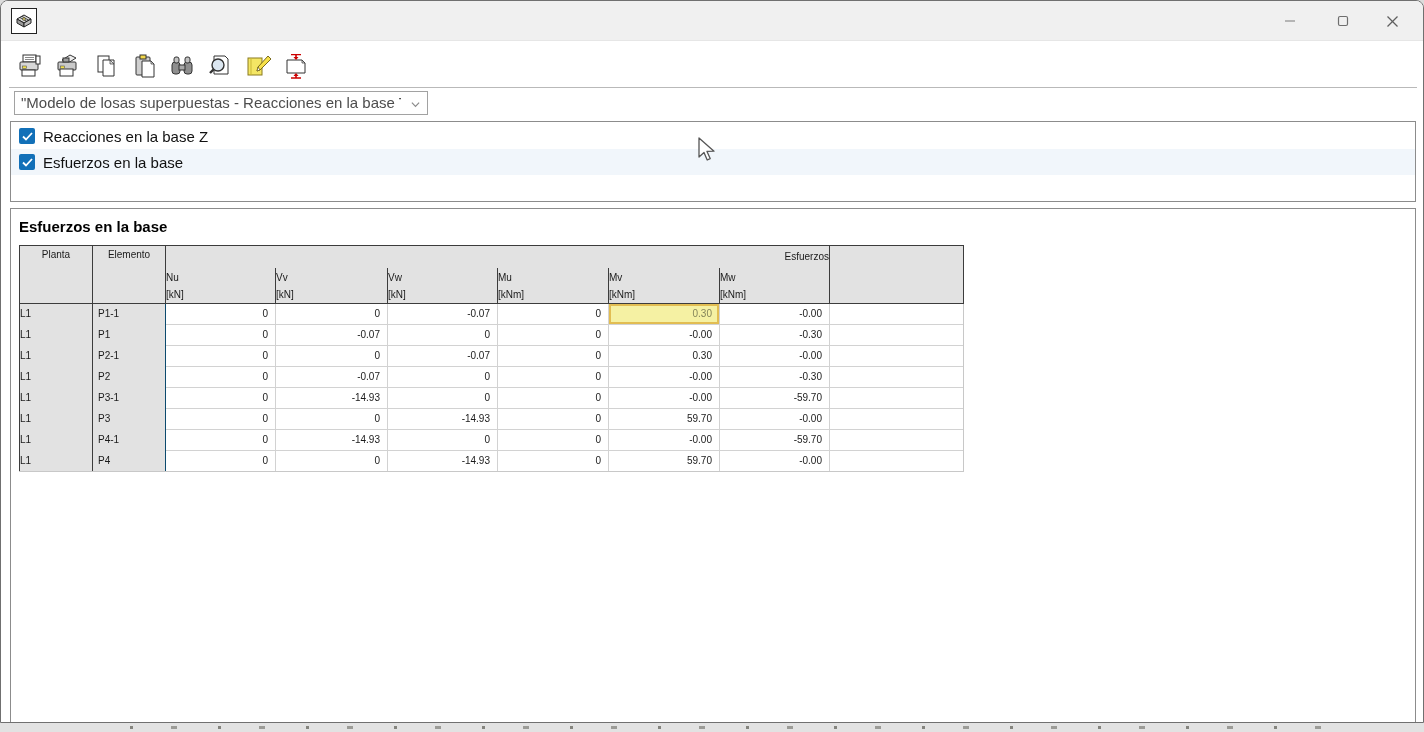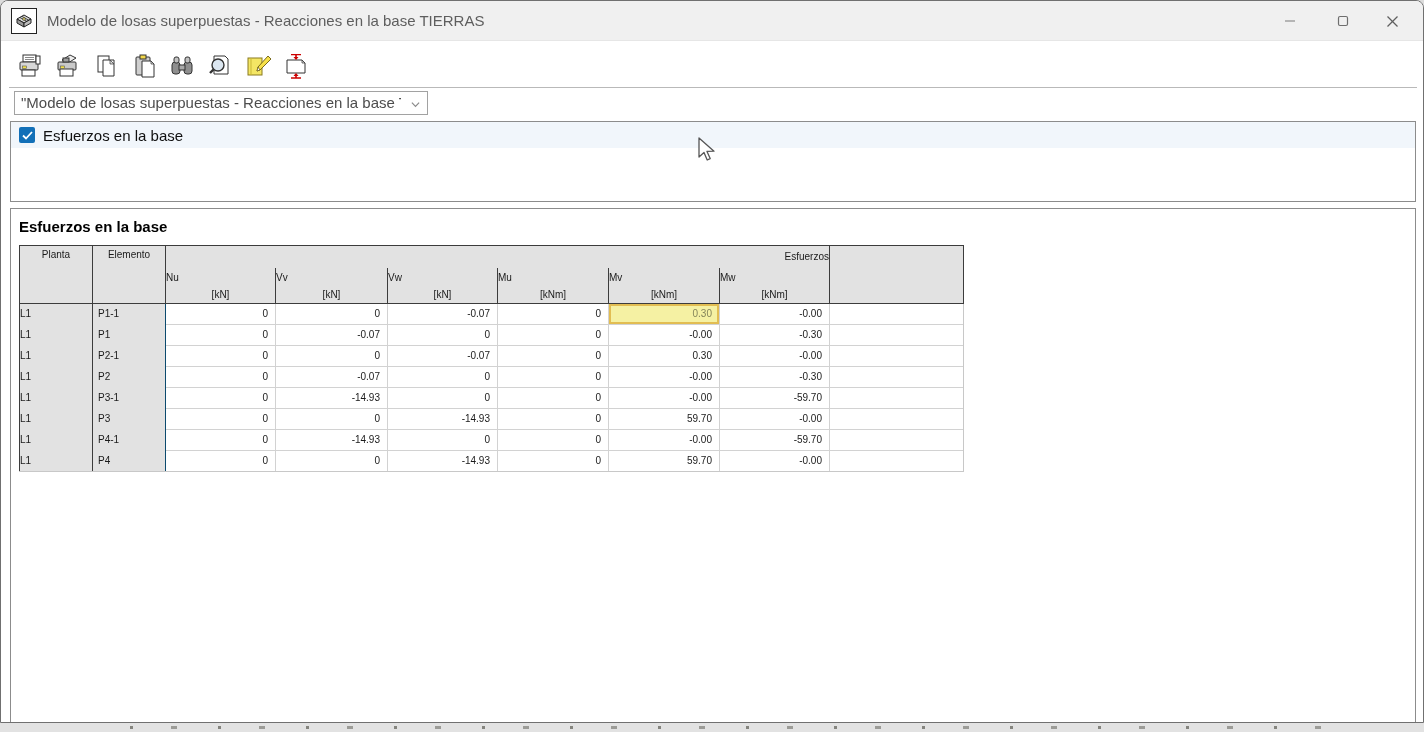--- a/index.html
+++ b/index.html
@@ -51,21 +51,21 @@
     table-layout:fixed; font-size:10px; color:#1a1a1a; }
   table.results th { font-weight:normal; }
   thead th { background:#e2e2e2; }
   th.h-planta, th.h-elemento { border:1px solid #3c3c3c; vertical-align:top; padding-top:3px; text-align:center; }
   th.h-group { border-top:1px solid #3c3c3c; border-left:1px solid #3c3c3c;
     border-right:1px solid #3c3c3c; border-bottom:none; height:22px; text-align:right; }
   th.h-tail { border:1px solid #3c3c3c; }
   th.h-sub { border-left:1px solid #3c3c3c; border-right:1px solid #3c3c3c;
     border-top:none; border-bottom:none; height:19px; text-align:left; }
   th.h-unit { border-left:1px solid #3c3c3c; border-right:1px solid #3c3c3c;
-    border-top:none; border-bottom:1px solid #3c3c3c; height:17px; text-align:center;margin-top:20px; }
+    border-top:none; border-bottom:1px solid #3c3c3c; height:17px; text-align:left;margin-top:20px; }
   tbody td { height:20px; line-height:20px; }
   td.planta { background:#e2e2e2; border-left:1px solid #3c3c3c; border-right:1px solid #3c3c3c;
     }
   td.elemento { background:#e2e2e2; border-right:1px solid #0c4a6e; text-align:left; padding-left:5px; }
   td.num { background:#fff; border-left:1px solid #d2d2d2; border-top:1px solid #d2d2d2;
     text-align:right; padding-right:7px; }
   td.tail { background:#fff; border-left:1px solid #d2d2d2; border-top:1px solid #d2d2d2;
     border-right:1px solid #c8c8c8; }
   tbody tr:first-child td { border-top:none; }
   tbody tr:last-child td { border-bottom:1px solid #c8c8c8; }
@@ -87,21 +87,20 @@
     <div class="app-icon">
       <svg width="20" height="20" viewBox="0 0 20 20">
         <polygon points="3,8 10,4 17,8 10,12" fill="#d8d8d8" stroke="#222" stroke-width="1"></polygon>
         <polygon points="3,8 10,12 10,16 3,12" fill="#9a9a9a" stroke="#222" stroke-width="1"></polygon>
         <polygon points="17,8 10,12 10,16 17,12" fill="#bdbdbd" stroke="#222" stroke-width="1"></polygon>
         <line x1="6" y1="6.5" x2="13" y2="10.5" stroke="#222" stroke-width="0.8"></line>
         <line x1="8" y1="5.4" x2="15" y2="9.4" stroke="#222" stroke-width="0.8"></line>
         <circle cx="10" cy="8" r="1.4" fill="#f0e27a" stroke="#222" stroke-width="0.6"></circle>
       </svg>
     </div>
-    <div class="title-text">Modelo de losas superpuestas - Reacciones en la base TIERRAS</div>
 
     <div class="win-btn btn-min">
       <svg width="12" height="12" viewBox="0 0 12 12">
         <line x1="1" y1="6" x2="11" y2="6" stroke="#7a7a7a" stroke-width="1.2"></line>
       </svg>
     </div>
     <div class="win-btn btn-max">
       <svg width="12" height="12" viewBox="0 0 12 12">
         <rect x="1.5" y="1.5" width="9" height="9" rx="1.5" fill="none" stroke="#6e6e6e" stroke-width="1.2"></rect>
       </svg>
@@ -190,20 +189,28 @@
   <div class="toolbar-divider"></div>
 
   <div class="combo">
     <div class="combo-text">"Modelo de losas superpuestas - Reacciones en la base TIE</div>
     <svg class="combo-chevron" viewBox="0 0 10 10">
       <polyline points="1,3 5,7.2 9,3" fill="none" stroke="#8a8a8a" stroke-width="1.3"></polyline>
     </svg>
   </div>
 
   <div class="options-panel">
+    <div class="option-row first">
+      <span class="checkbox">
+        <svg width="11" height="9" viewBox="0 0 11 9">
+            <polyline points="1,4.5 4,7.5 10,1" fill="none" stroke="#fff" stroke-width="1.8"></polyline>
+          </svg>
+      </span>
+      <span class="option-label">Reacciones en la base Z</span>
+    </div>
     <div class="option-row selected">
       <span class="checkbox">
         <svg width="11" height="9" viewBox="0 0 11 9">
             <polyline points="1,4.5 4,7.5 10,1" fill="none" stroke="#fff" stroke-width="1.8"></polyline>
           </svg>
       </span>
       <span class="option-label">Esfuerzos en la base</span>
     </div>
   </div>
 

